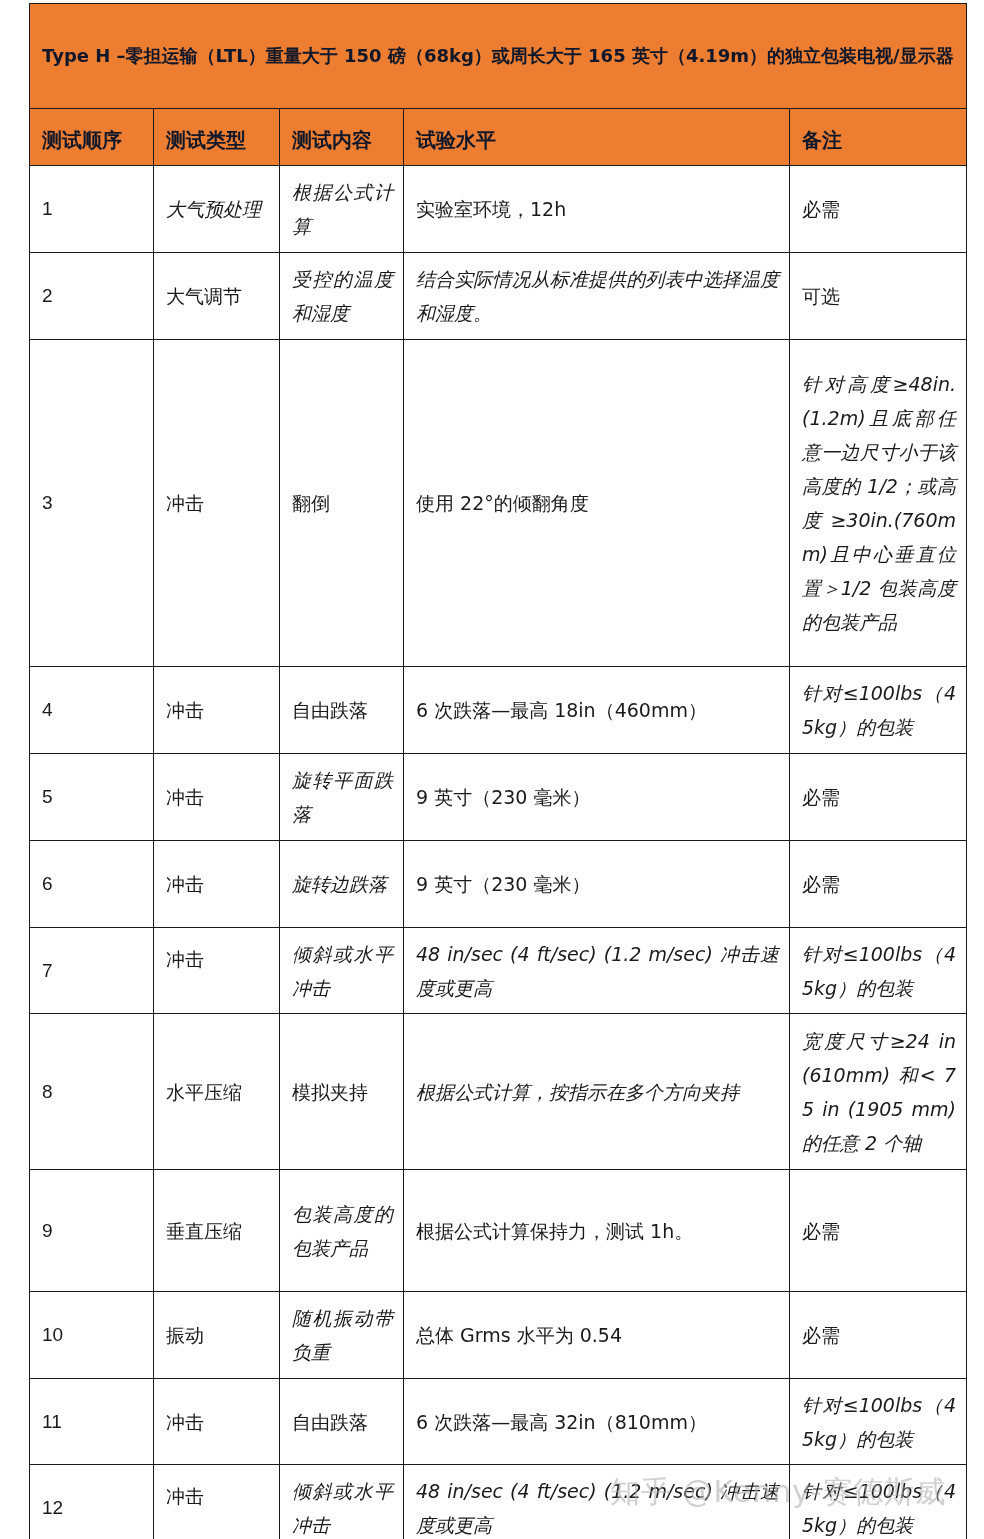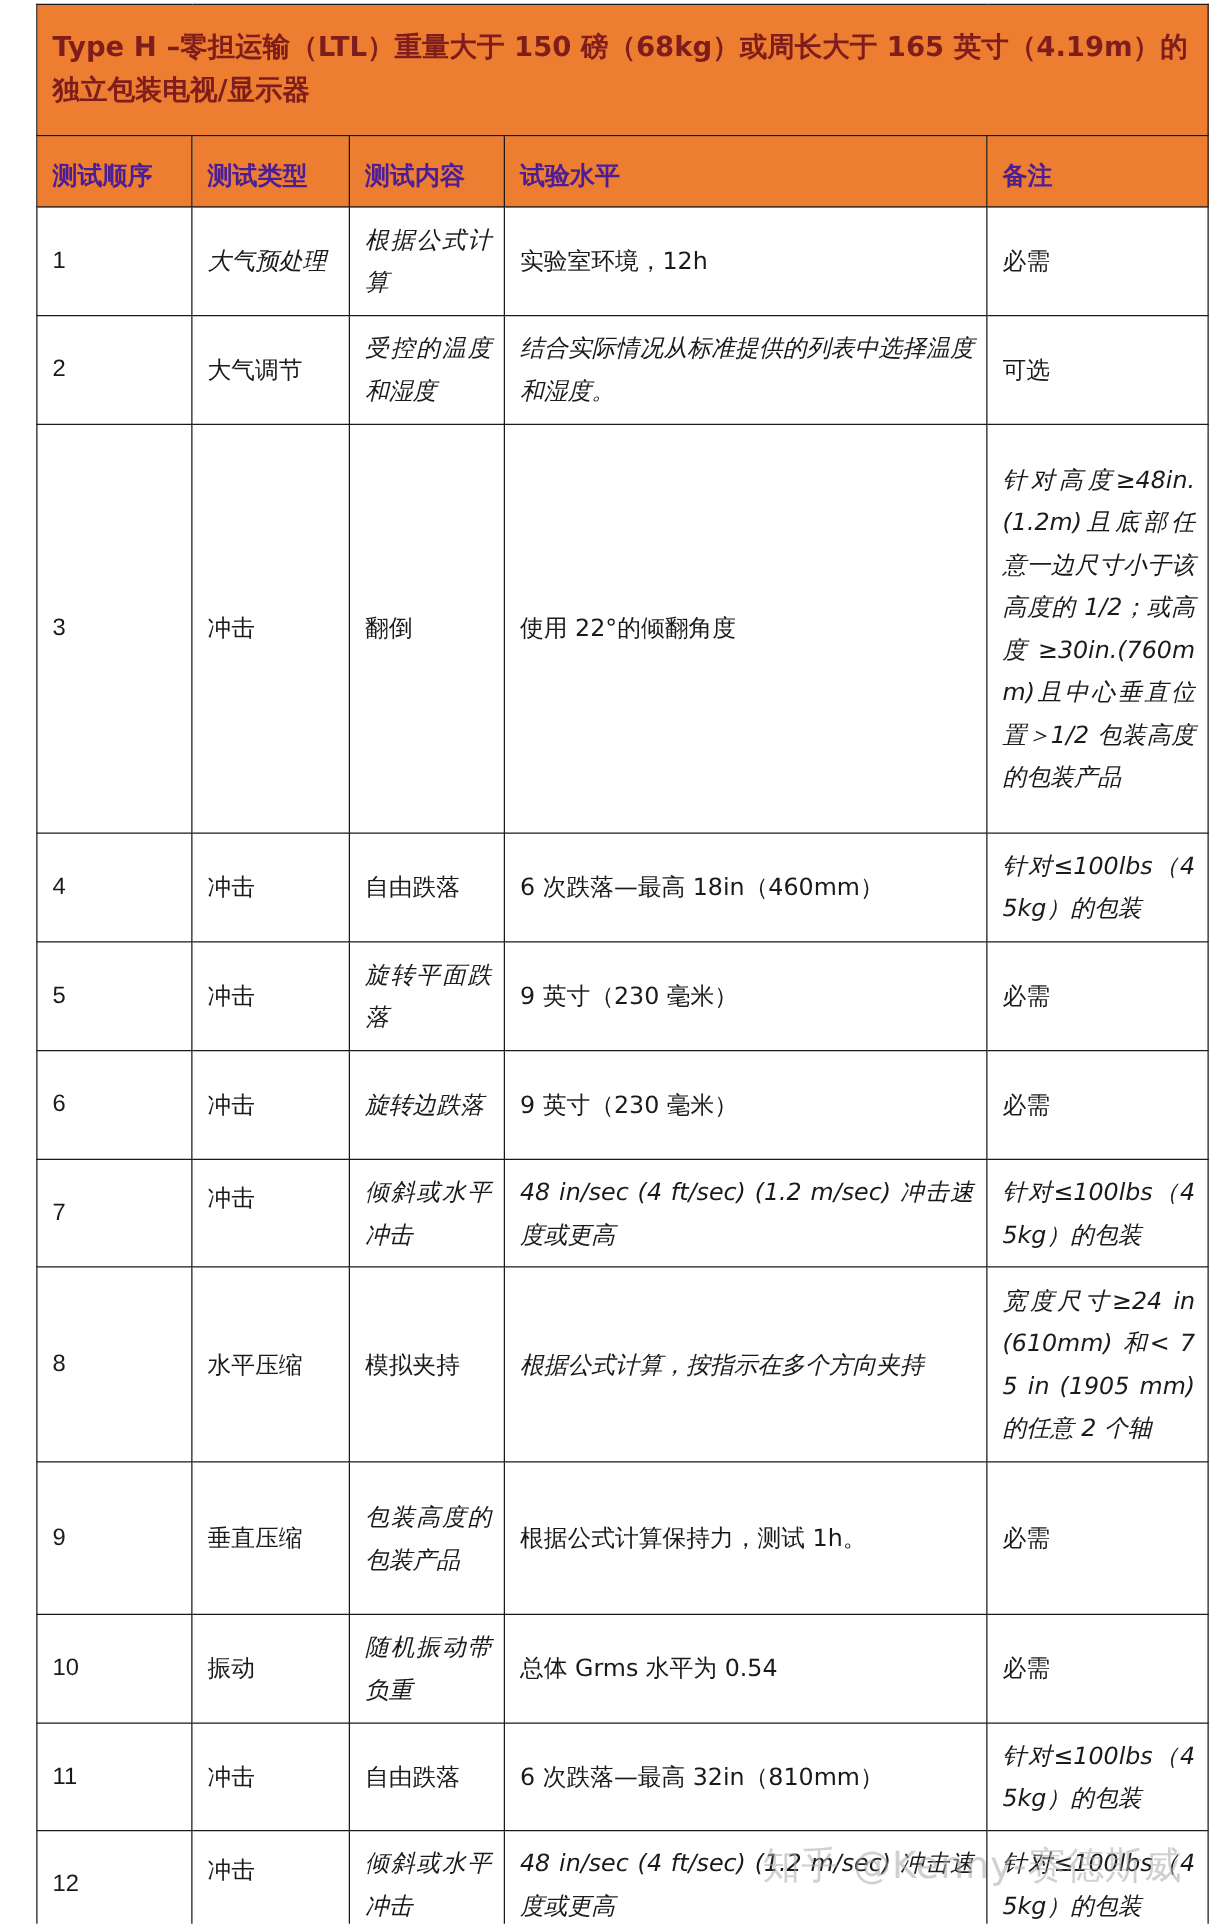--- a/index.html
+++ b/index.html
@@ -2,23 +2,23 @@
 <html><head>
 <meta charset="utf-8">
 <style>
   html, body { margin: 0; padding: 0; background: #ffffff; }
   body { width: 984px; height: 1539px; position: relative; overflow: hidden;
          font-family: "DejaVu Sans", "Liberation Sans", sans-serif; color: #1a1a1a; }
   .page { position: absolute; left: 29px; top: 3px; width: 937px; }
   table { border-collapse: collapse; table-layout: fixed; width: 937px; }
   td, th { border: 1.5px solid #1a1a1a; vertical-align: middle; padding: 0 10px 0 12px;
            font-size: 19px; line-height: 34px; text-align: left; word-break: break-all; }
-  .title-cell { background: #ed7d31; color: #7f1d1d; font-weight: bold; font-size: 22px;
+  .title-cell { background: #ed7d31; color: #0f172a; font-weight: bold; font-size: 18px;
                 line-height: 34px; height: 88px; padding: 8px 12px; }
-  .head-cell { background: #ed7d31; color: #4c1d95; font-weight: bold; font-size: 20px;
+  .head-cell { background: #ed7d31; color: #0f172a; font-weight: bold; font-size: 20px;
                height: 50px; padding-top: 6px; }
   .head-center { text-align: left; }
   .justify { text-align: justify; text-align-last: left; font-style: italic; }
   .num { font-family: "Liberation Sans", sans-serif; }
   .top { vertical-align: top; padding-top: 14px; }
   .watermark { position: absolute; left: 610px; top: 1472px; font-size: 30px;
                color: rgba(170,170,170,0.55); letter-spacing: 1px; white-space: nowrap;
                font-family: "DejaVu Sans", sans-serif; pointer-events: none; }
 </style>
 </head>

